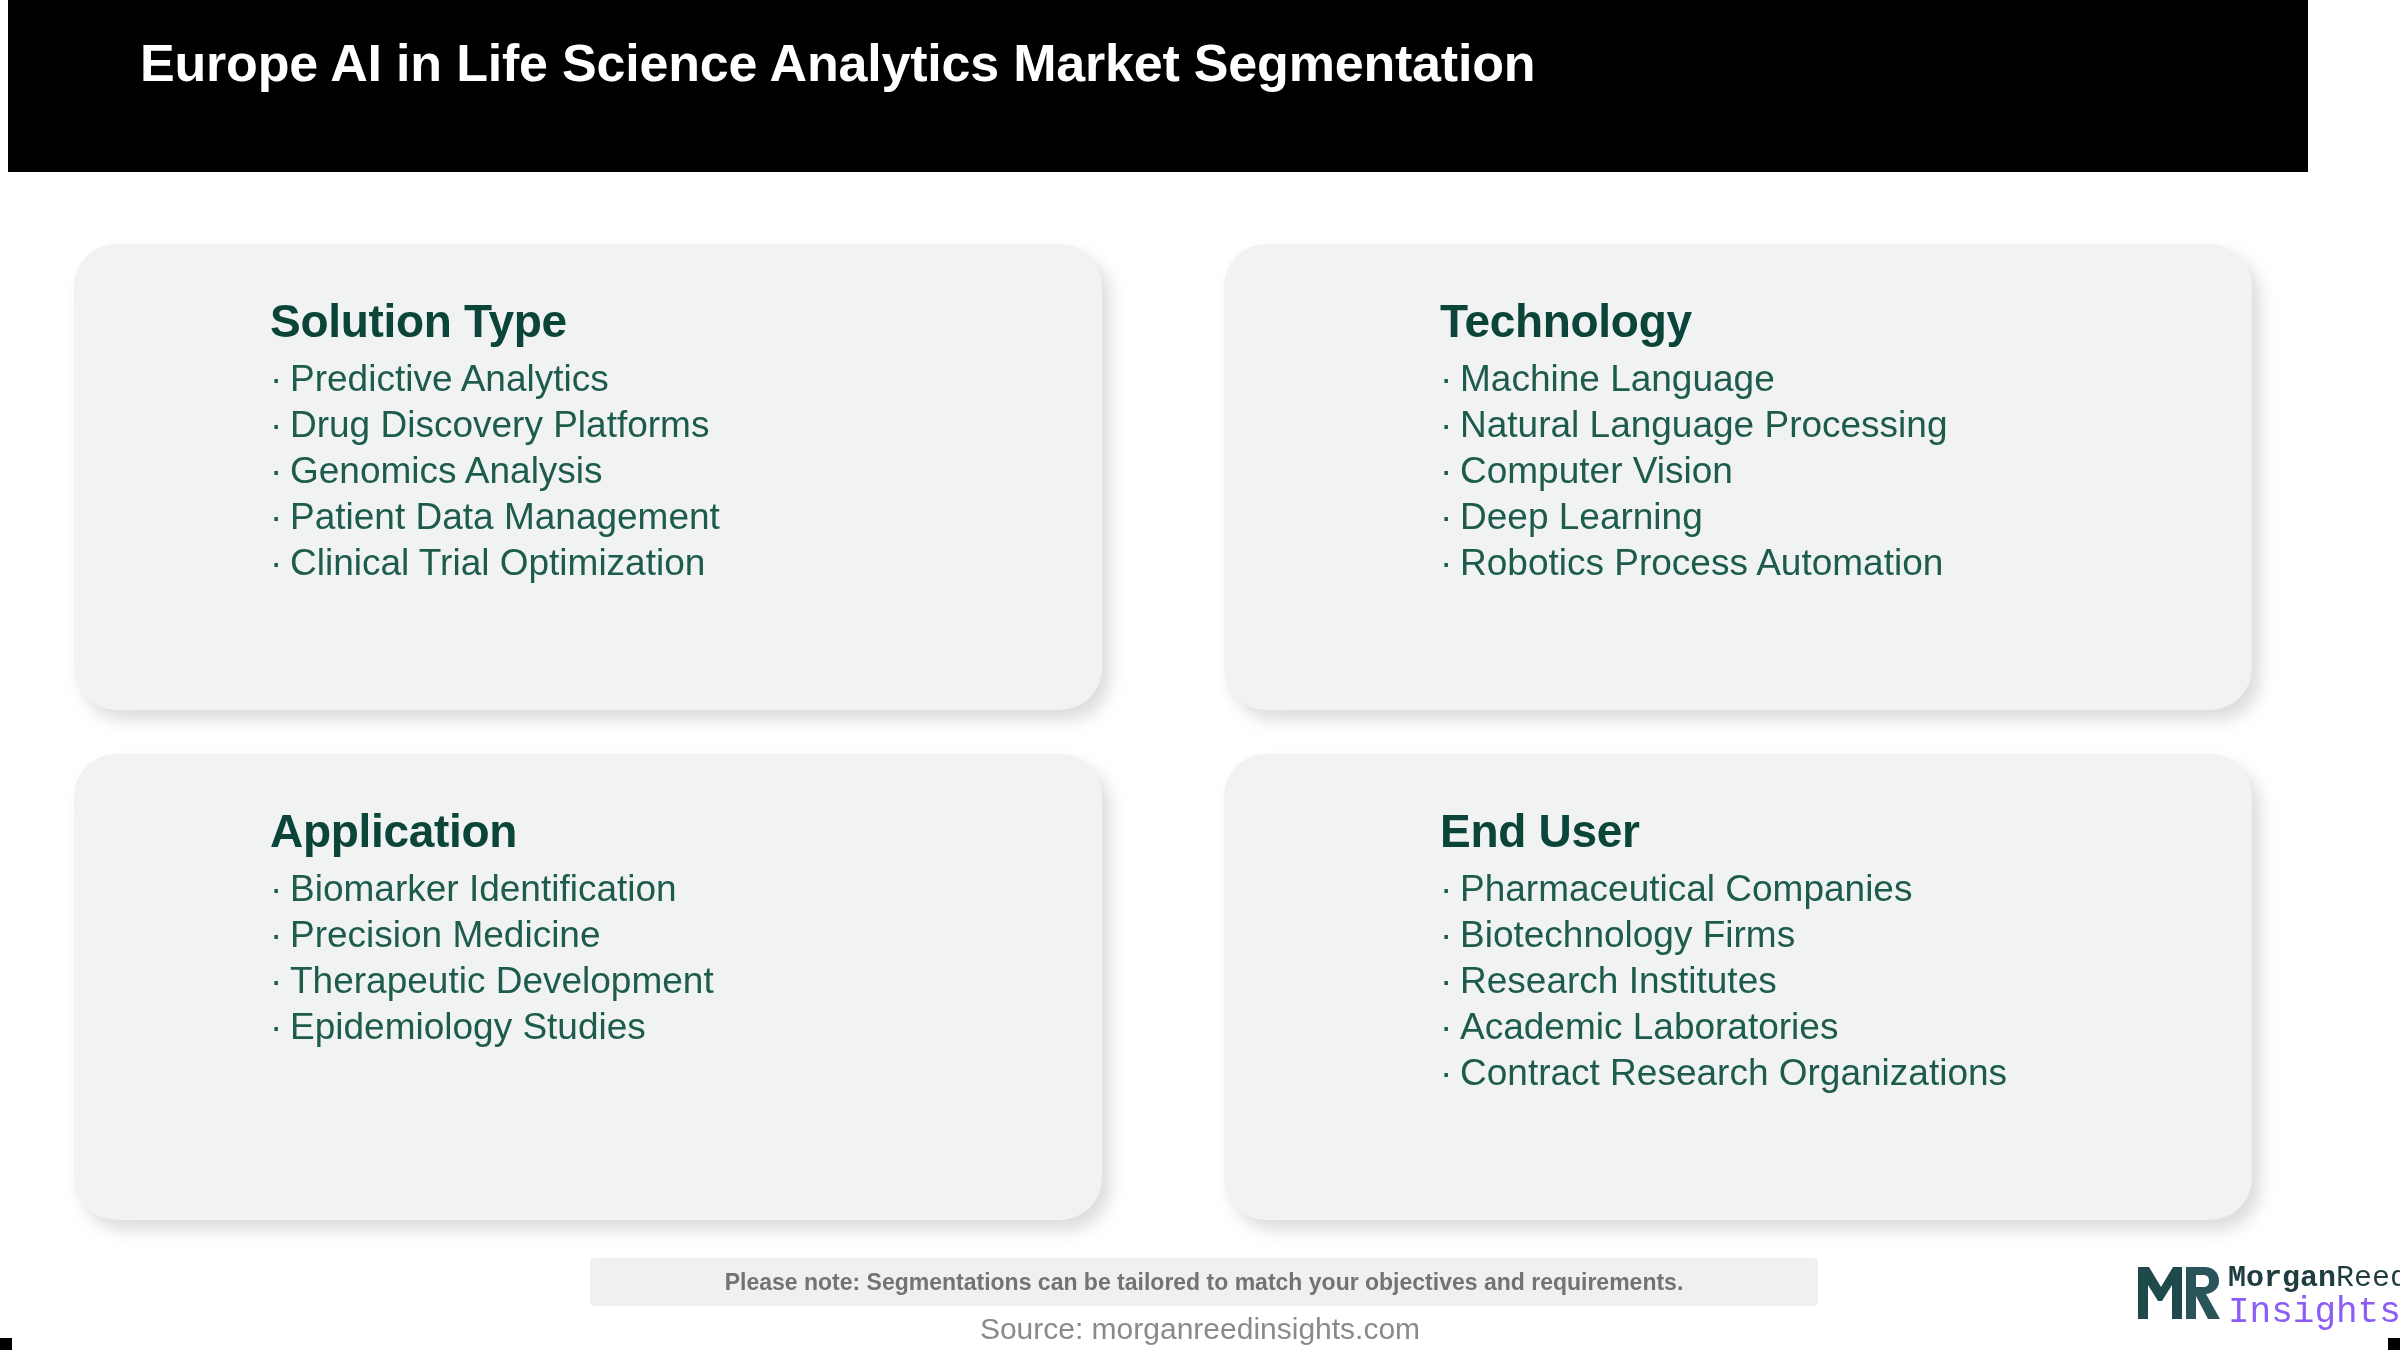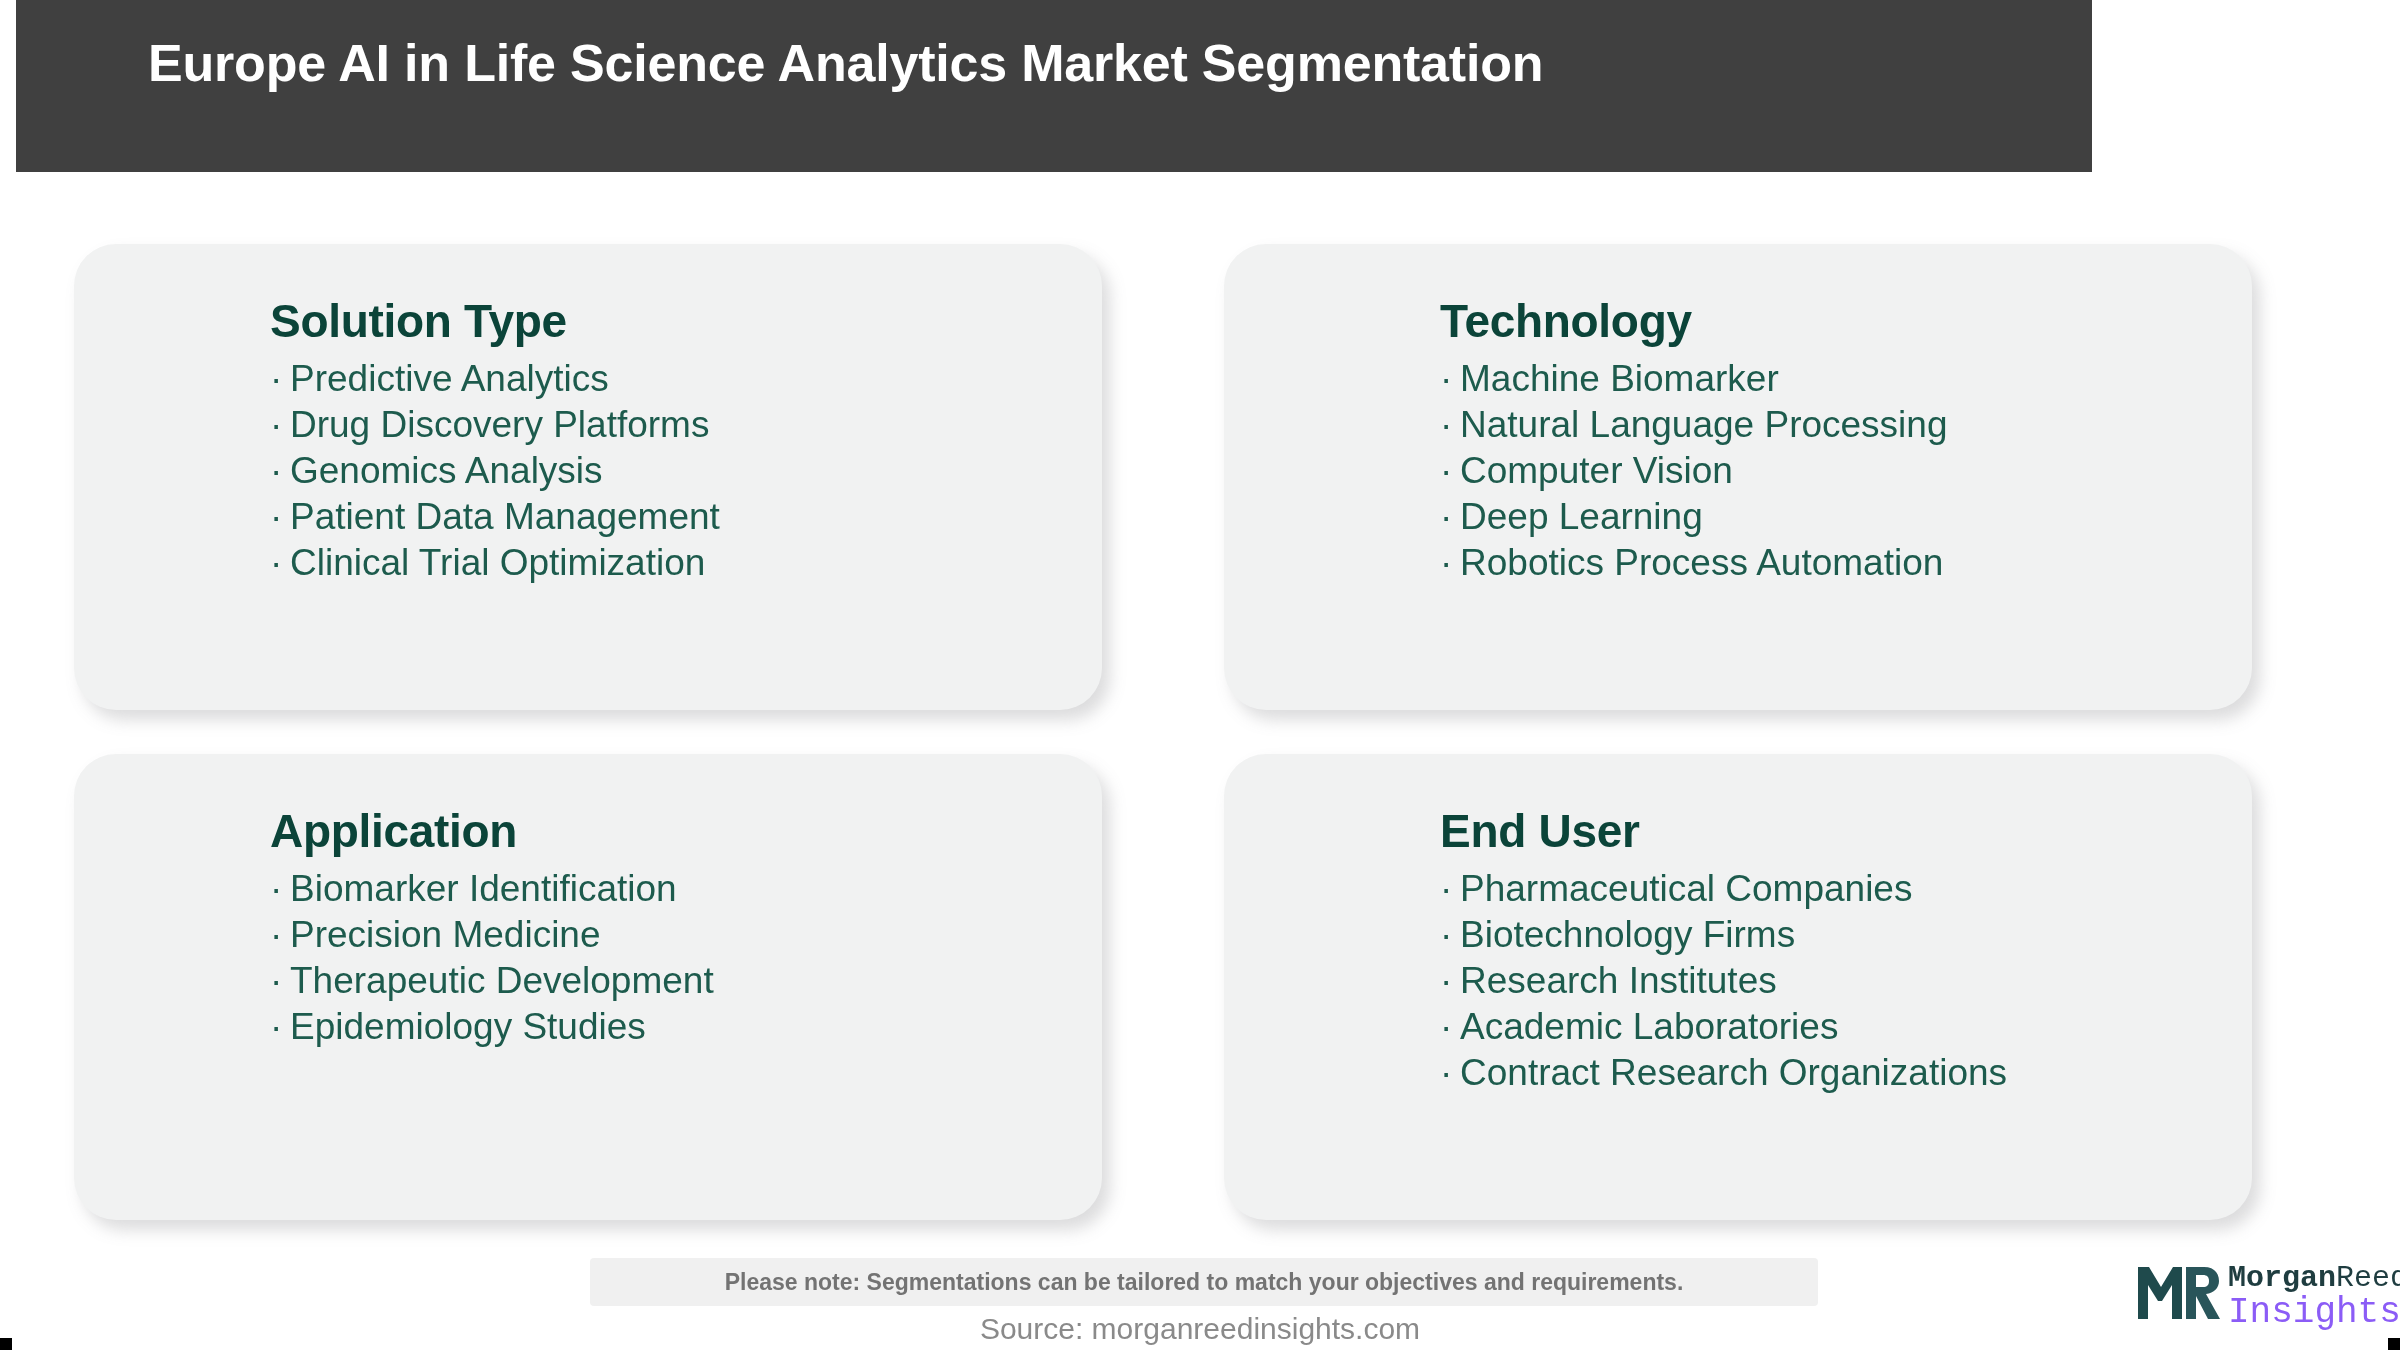--- a/index.html
+++ b/index.html
@@ -11,25 +11,25 @@
     width: 2400px;
     height: 1350px;
     font-family: "Liberation Sans", sans-serif;
     position: relative;
     overflow: hidden;
   }
 
   
   .header {
     position: absolute;
-    left: 16px;
+    left: 8px;
     top: 0;
-    width: 2076px;
+    width: 2300px;
     height: 172px;
-    background: #404040;
+    background: #000000;
     box-sizing: border-box;
   }
   .header-title {
     position: absolute;
     left: 132px;
     top: 33px;
     font-size: 52px;
     font-weight: bold;
     color: #ffffff;
     letter-spacing: -0.2px;
@@ -193,21 +193,21 @@
         <li><span class="bullet">·</span><span>Patient Data Management</span></li>
         <li><span class="bullet">·</span><span>Clinical Trial Optimization</span></li>
       </ul>
     </div>
   </div>
 
   <div class="card c-tr">
     <div class="card-inner">
       <div class="card-title">Technology</div>
       <ul class="card-list">
-        <li><span class="bullet">·</span><span>Machine Biomarker</span></li>
+        <li><span class="bullet">·</span><span>Machine Language</span></li>
         <li><span class="bullet">·</span><span>Natural Language Processing</span></li>
         <li><span class="bullet">·</span><span>Computer Vision</span></li>
         <li><span class="bullet">·</span><span>Deep Learning</span></li>
         <li><span class="bullet">·</span><span>Robotics Process Automation</span></li>
       </ul>
     </div>
   </div>
 
   <div class="card c-bl">
     <div class="card-inner">

